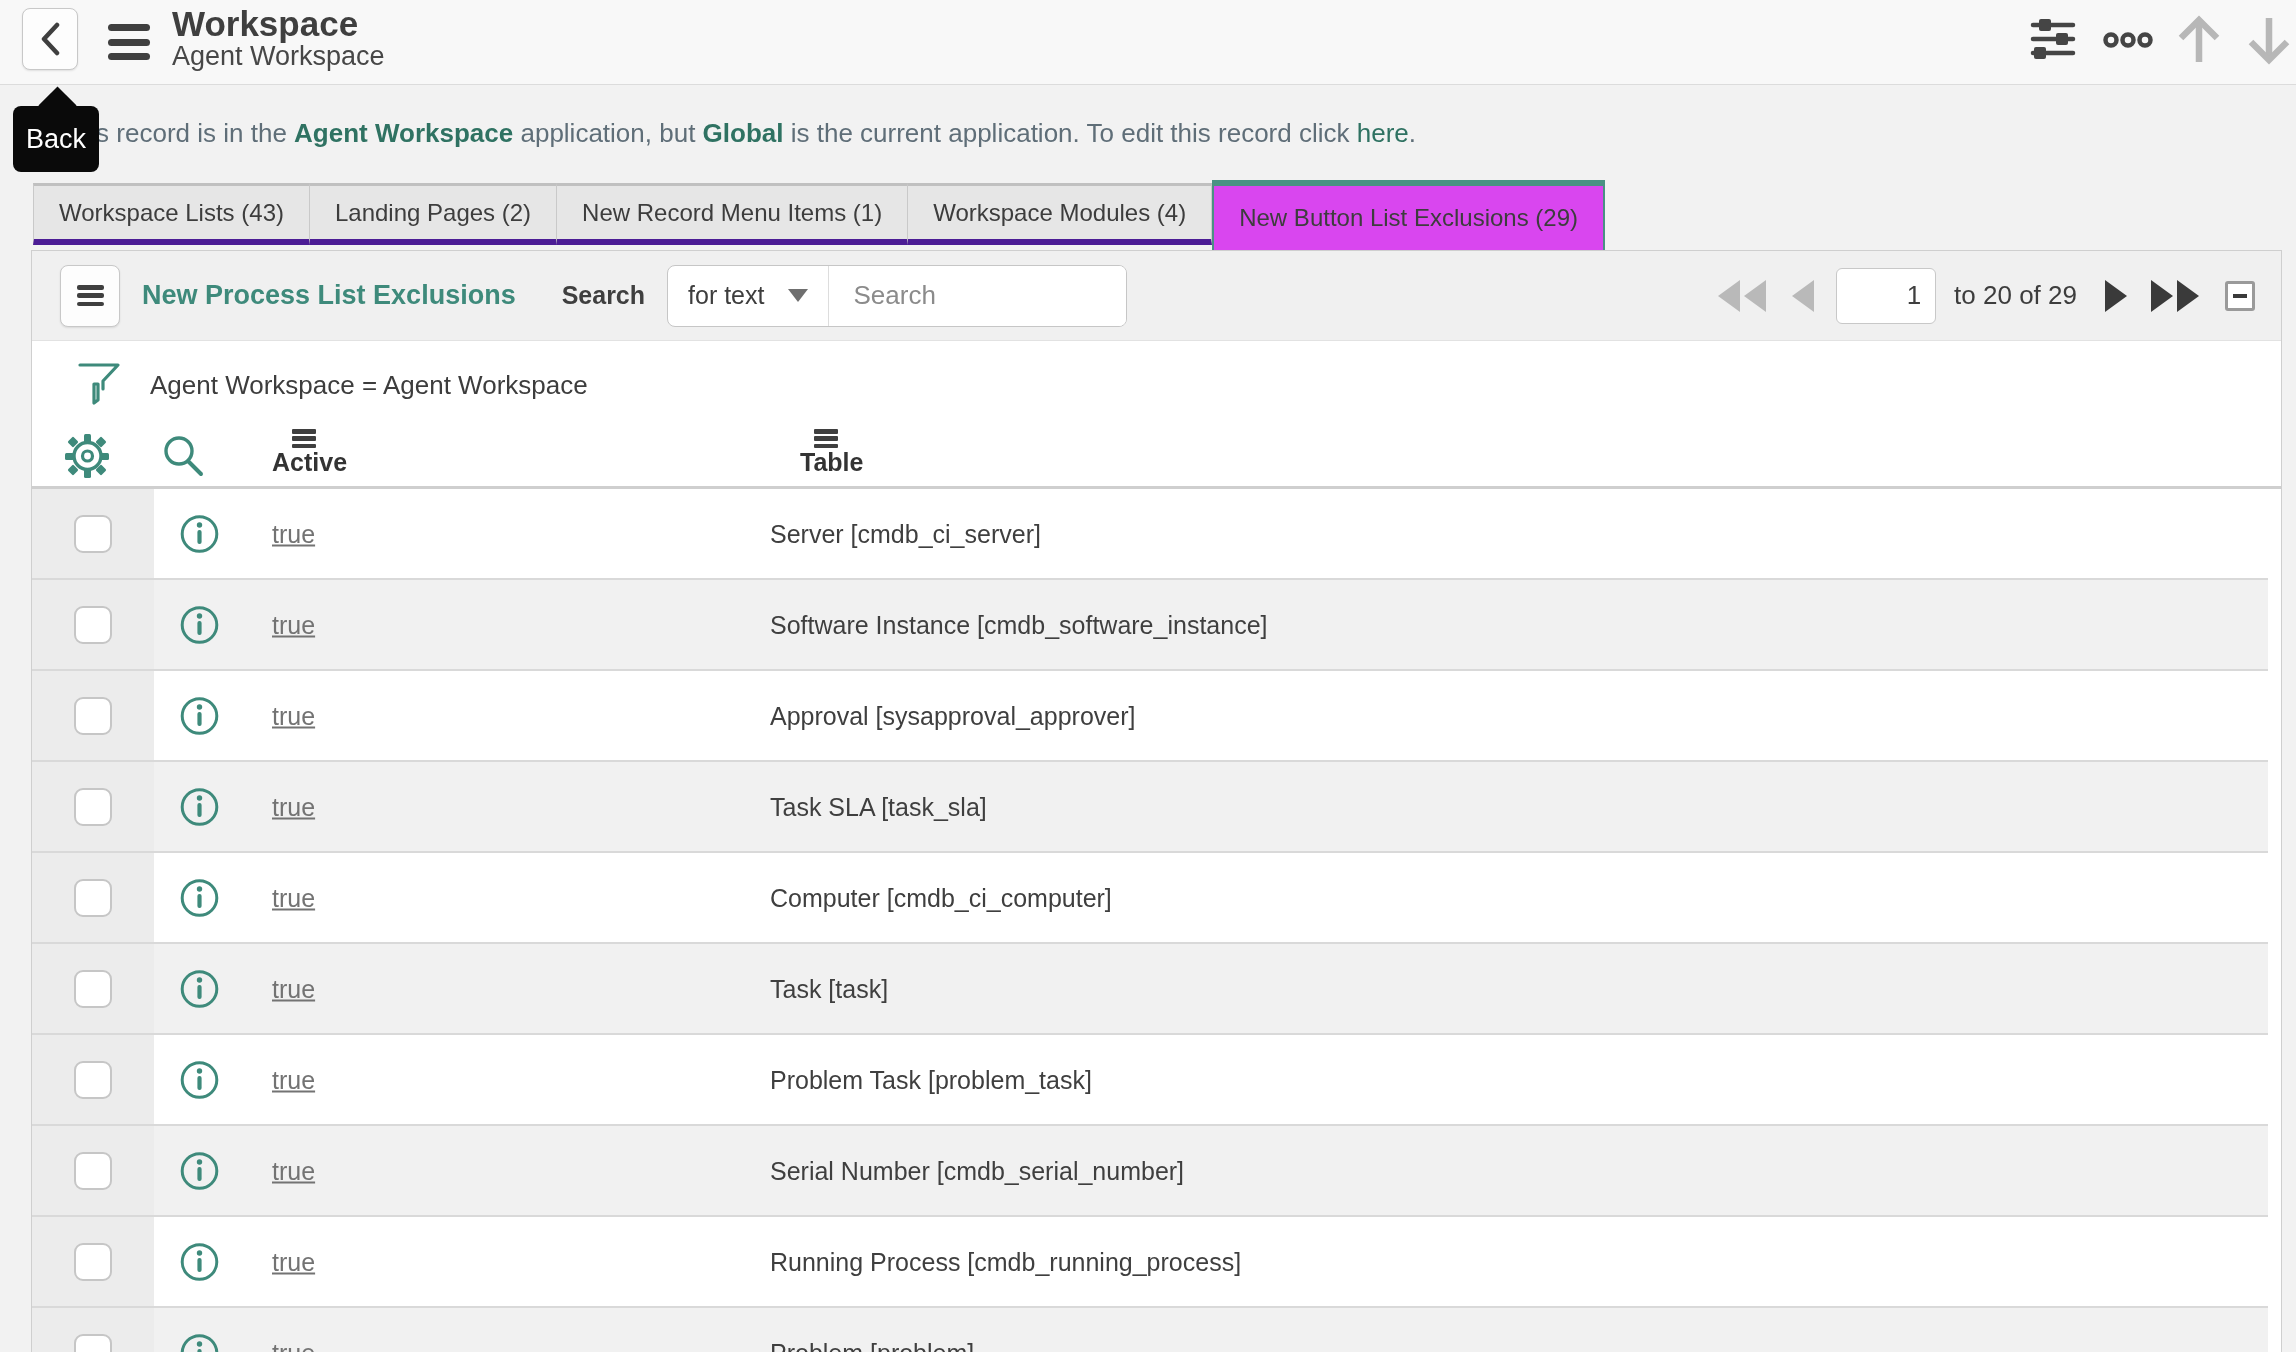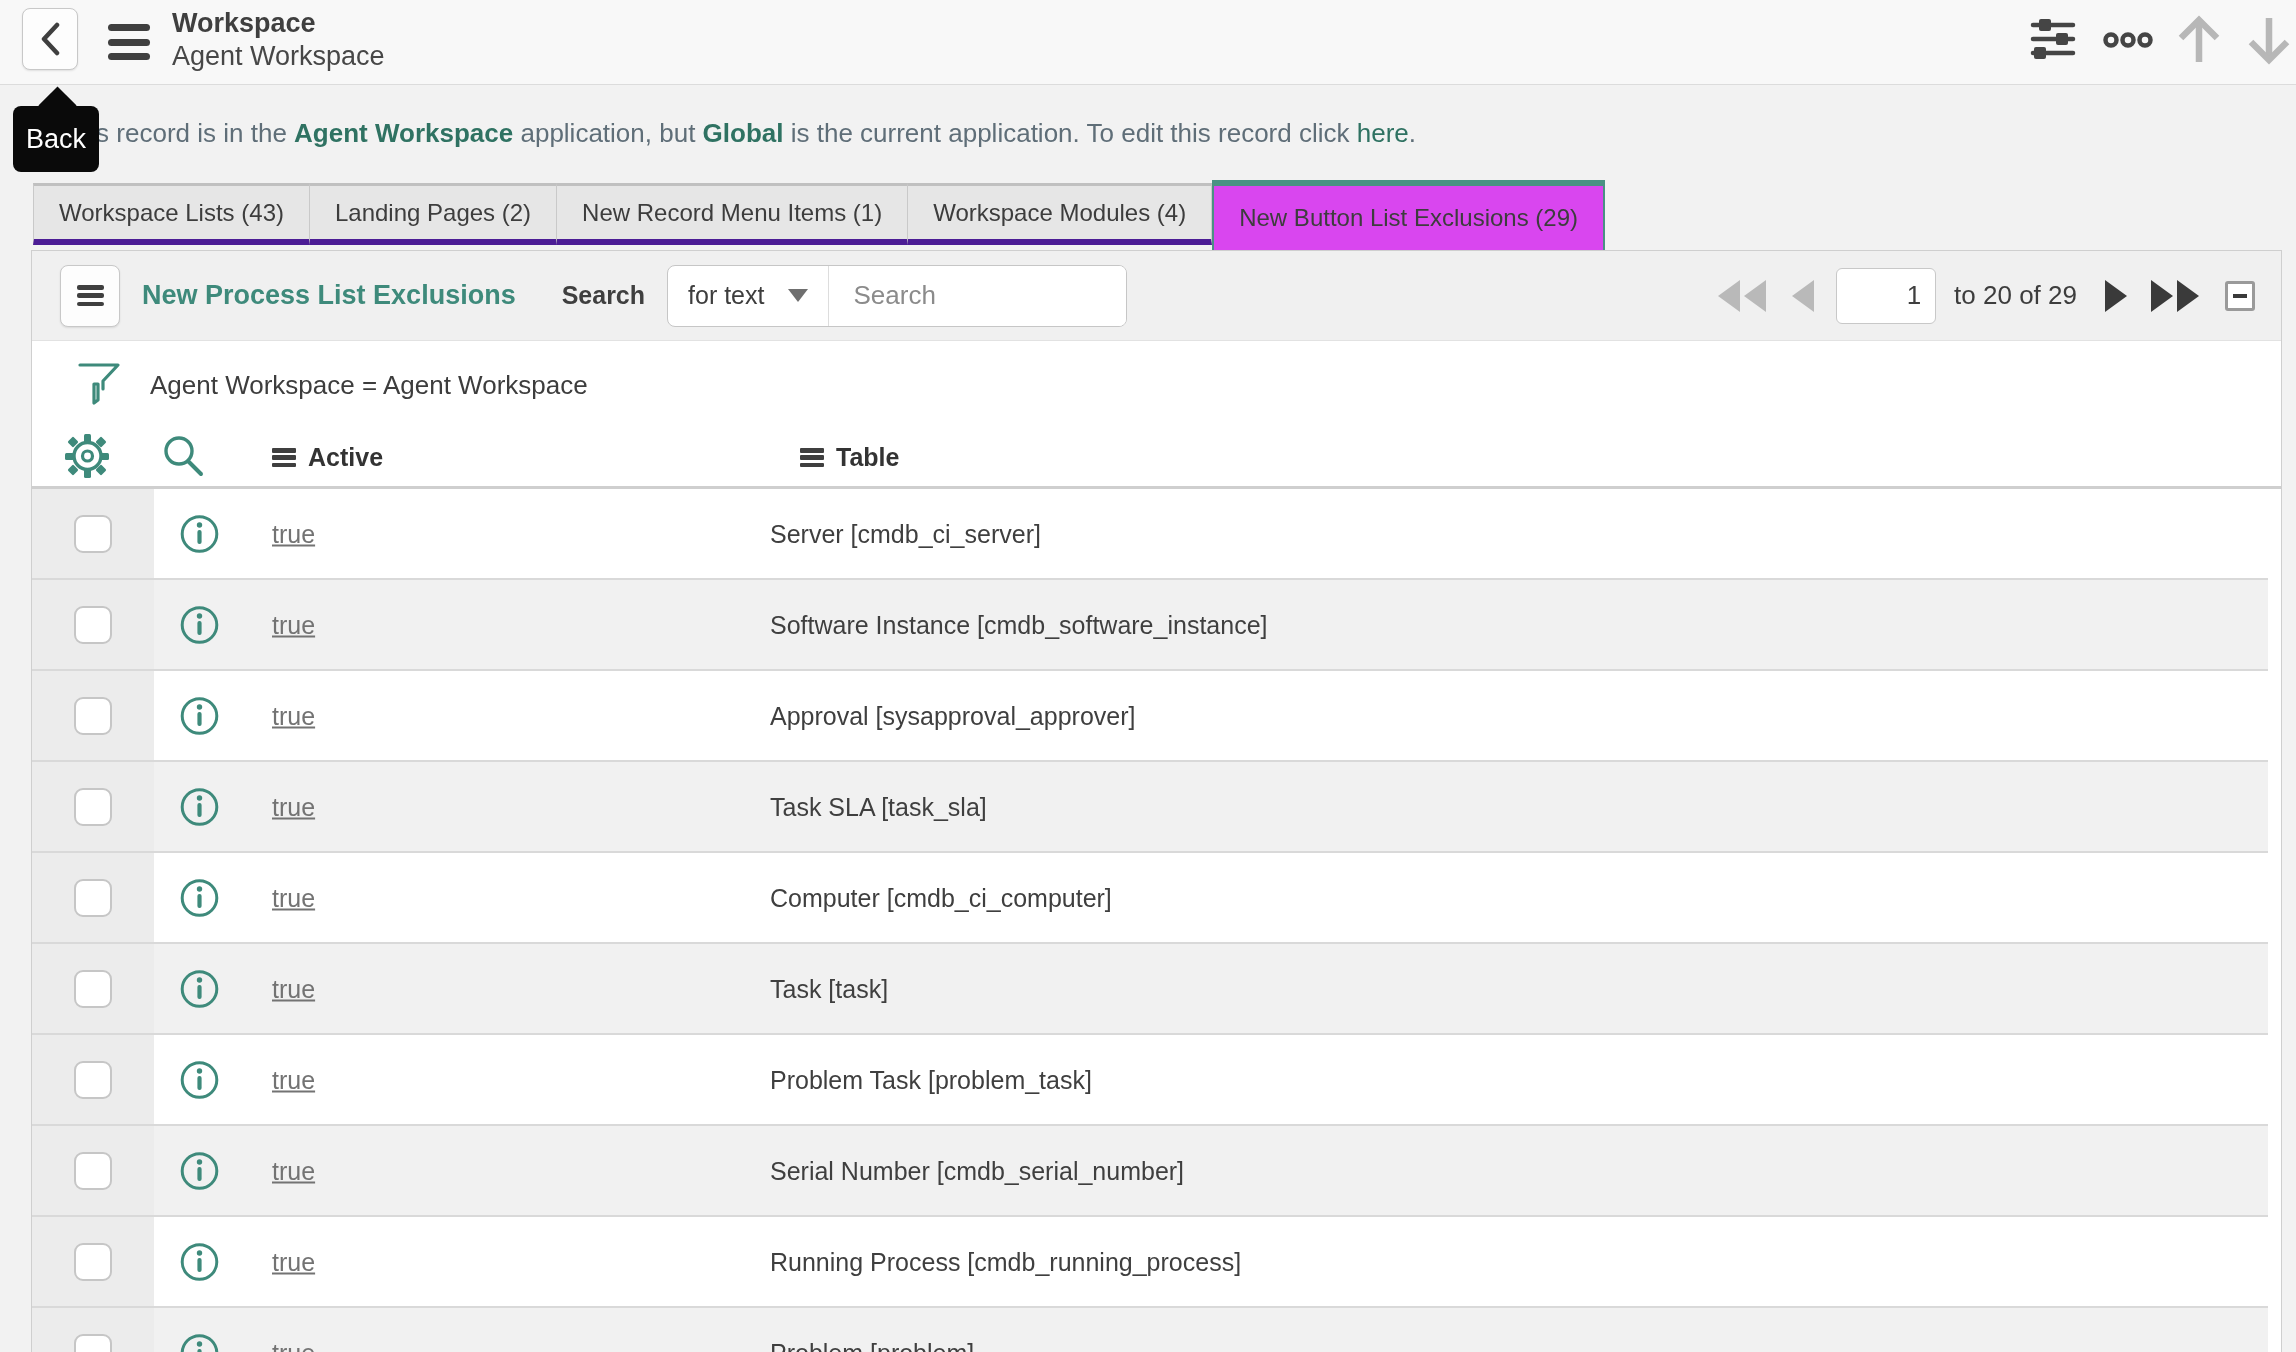--- a/index.html
+++ b/index.html
@@ -19,21 +19,21 @@
     position:absolute; left:22px; top:8px; width:56px; height:62px;
     background:#fdfdfd; border:1px solid #c8c8c8; border-radius:8px;
     box-shadow:0 1px 2px rgba(0,0,0,.10);
     display:flex; align-items:center; justify-content:center; cursor:pointer;
   }
   .hamburger { display:inline-flex; flex-direction:column; justify-content:space-between; }
   .hamburger i { display:block; background:#3f3f3f; border-radius:4px; }
   .hdr-hamburger { position:absolute; left:108px; top:24px; width:42px; height:36px; }
   .hdr-hamburger i { height:7px; }
   .hdr-titles { position:absolute; left:172px; top:7px; line-height:33px; }
-  .hdr-title { font-size:27px; font-weight:bold; color:#3f3f3f; }
+  .hdr-title { font-size:35px; font-weight:bold; color:#3f3f3f; }
   .hdr-subtitle { font-size:27px; color:#474747; }
   .hdr-icon { position:absolute; cursor:pointer; }
 
   
   .tooltip-caret {
     position:absolute; left:44px; top:92px; width:27px; height:27px;
     background:#0a0a0a; transform:rotate(45deg); z-index:21;
   }
   .tooltip-body {
     position:absolute; left:13px; top:106px; width:86px; height:66px;
@@ -122,21 +122,21 @@
   .collapse-btn i { display:block; width:14px; height:4px; background:#3a3a3a; }
 
   
   .filter-row { height:88px; display:flex; align-items:center; background:#fff; }
   .funnel { margin-left:44px; flex:none; cursor:pointer; }
   .filter-text { margin-left:28px; font-size:26px; color:#3d3d3d; }
 
   
   .col-header { position:relative; height:60px; border-bottom:3px solid #cfcfcf; background:#fff; }
   .colh-icon { position:absolute; top:50%; transform:translateY(-50%); cursor:pointer; }
-  .colh { position:absolute; top:0; height:100%; display:flex; align-items:center; cursor:pointer; }
+  .colh { position:absolute; top:0; height:100%; display:flex; align-items:center; cursor:pointer;flex-direction:column; }
   .colh .hamburger { width:24px; height:19px; margin-right:12px; }
   .colh .hamburger i { height:4.5px; border-radius:1px; }
   .colh span { font-size:25px; font-weight:bold; color:#333333; }
 
   
   .rows { margin-right:13px; }
   .lrow { position:relative; height:91px; border-bottom:2px solid #d9d9d9; background:#ffffff; }
   .lrow.even { background:#f1f1f1; }
   .row-strip { position:absolute; left:0; top:0; bottom:0; width:122px; background:#ececec; }
   .row-check {

